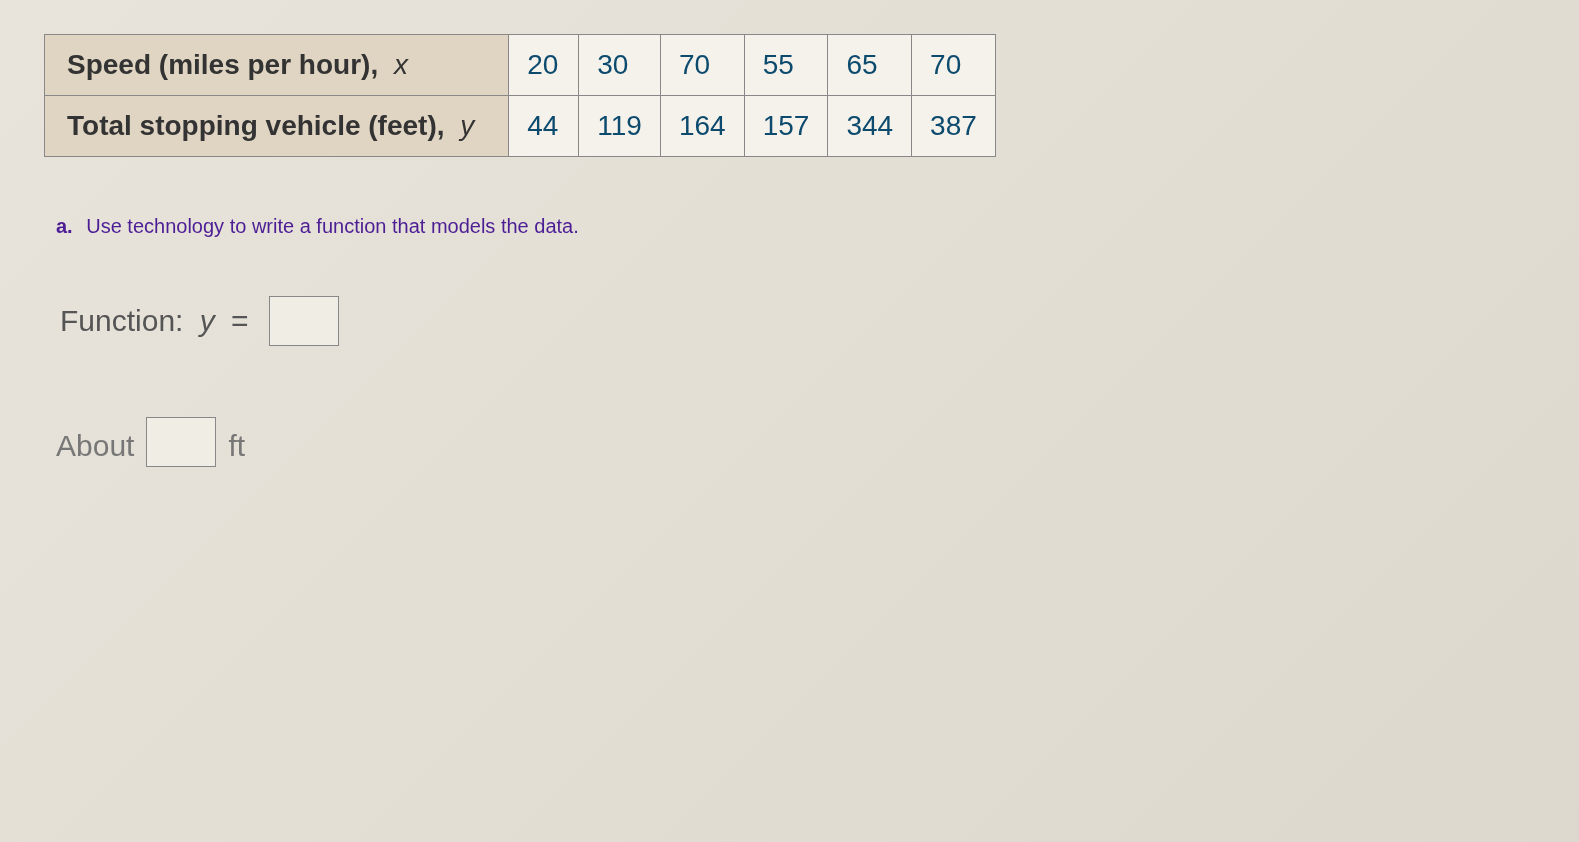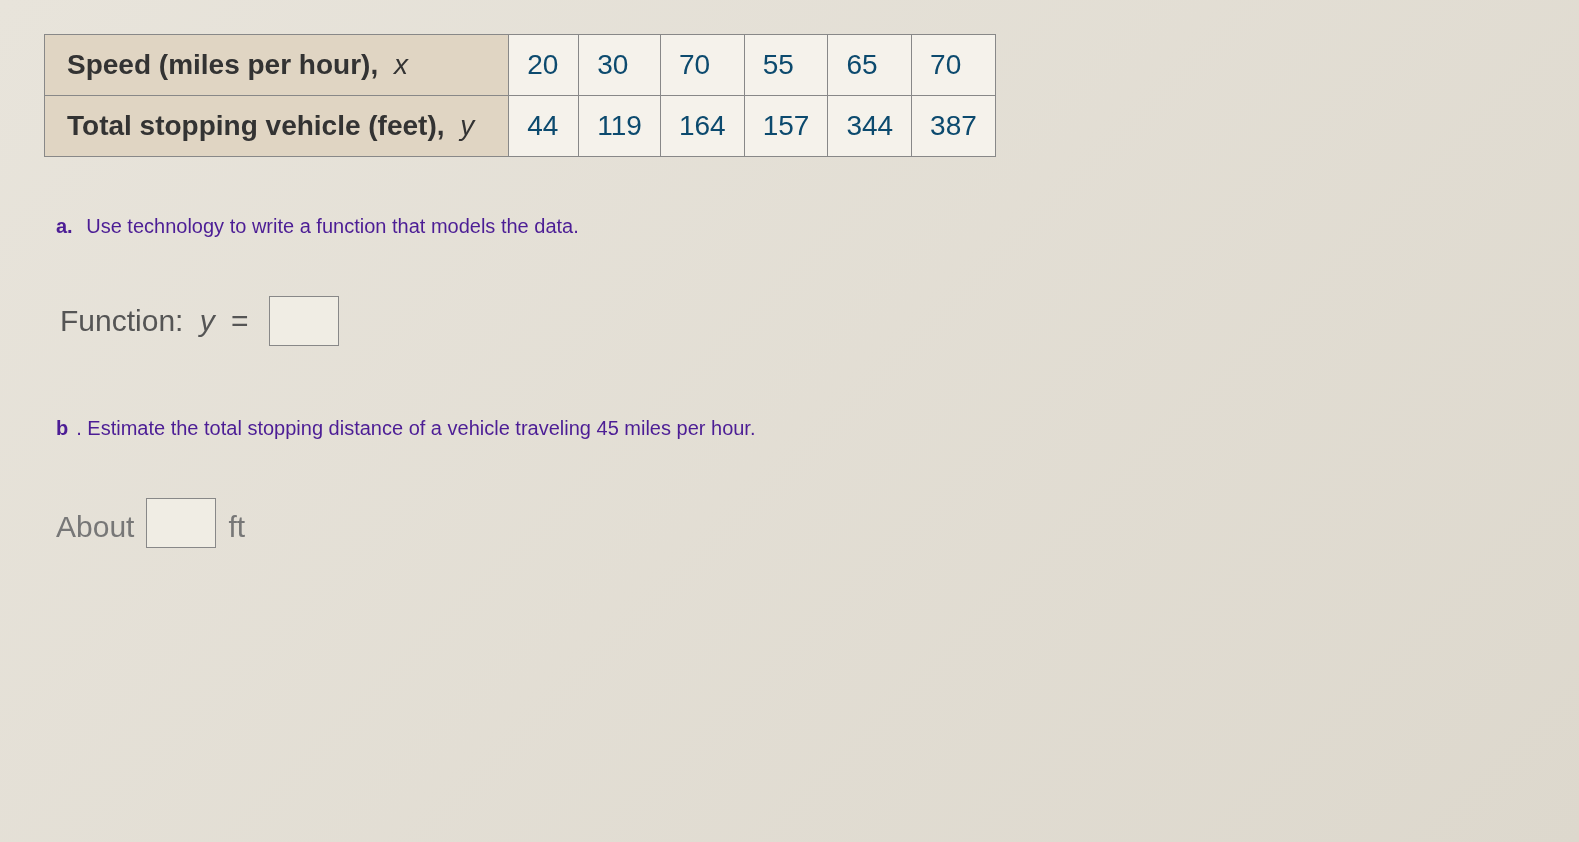--- a/index.html
+++ b/index.html
@@ -114,21 +114,18 @@
   <p class="question-text">
     <span class="part-label">a.</span><span> Use technology to write a function that models the data.</span>
   </p>
   <div class="function-line">
     <span><span>Function: </span><span class="math-var">y</span><span> = </span></span>
     <input type="text" class="input-box" style="">
   </div>
 </div>
 
 <div class="question-block">
-  <p class="question-text">
-    <span class="part-label">b</span><span>. Estimate the total stopping distance of a vehicle traveling 45 miles per hour.</span>
-  </p>
   <div class="about-line">
     <span>About</span>
     <input type="text" class="input-box" style="">
     <span>ft</span>
   </div>
 </div>
 
 </body></html>

